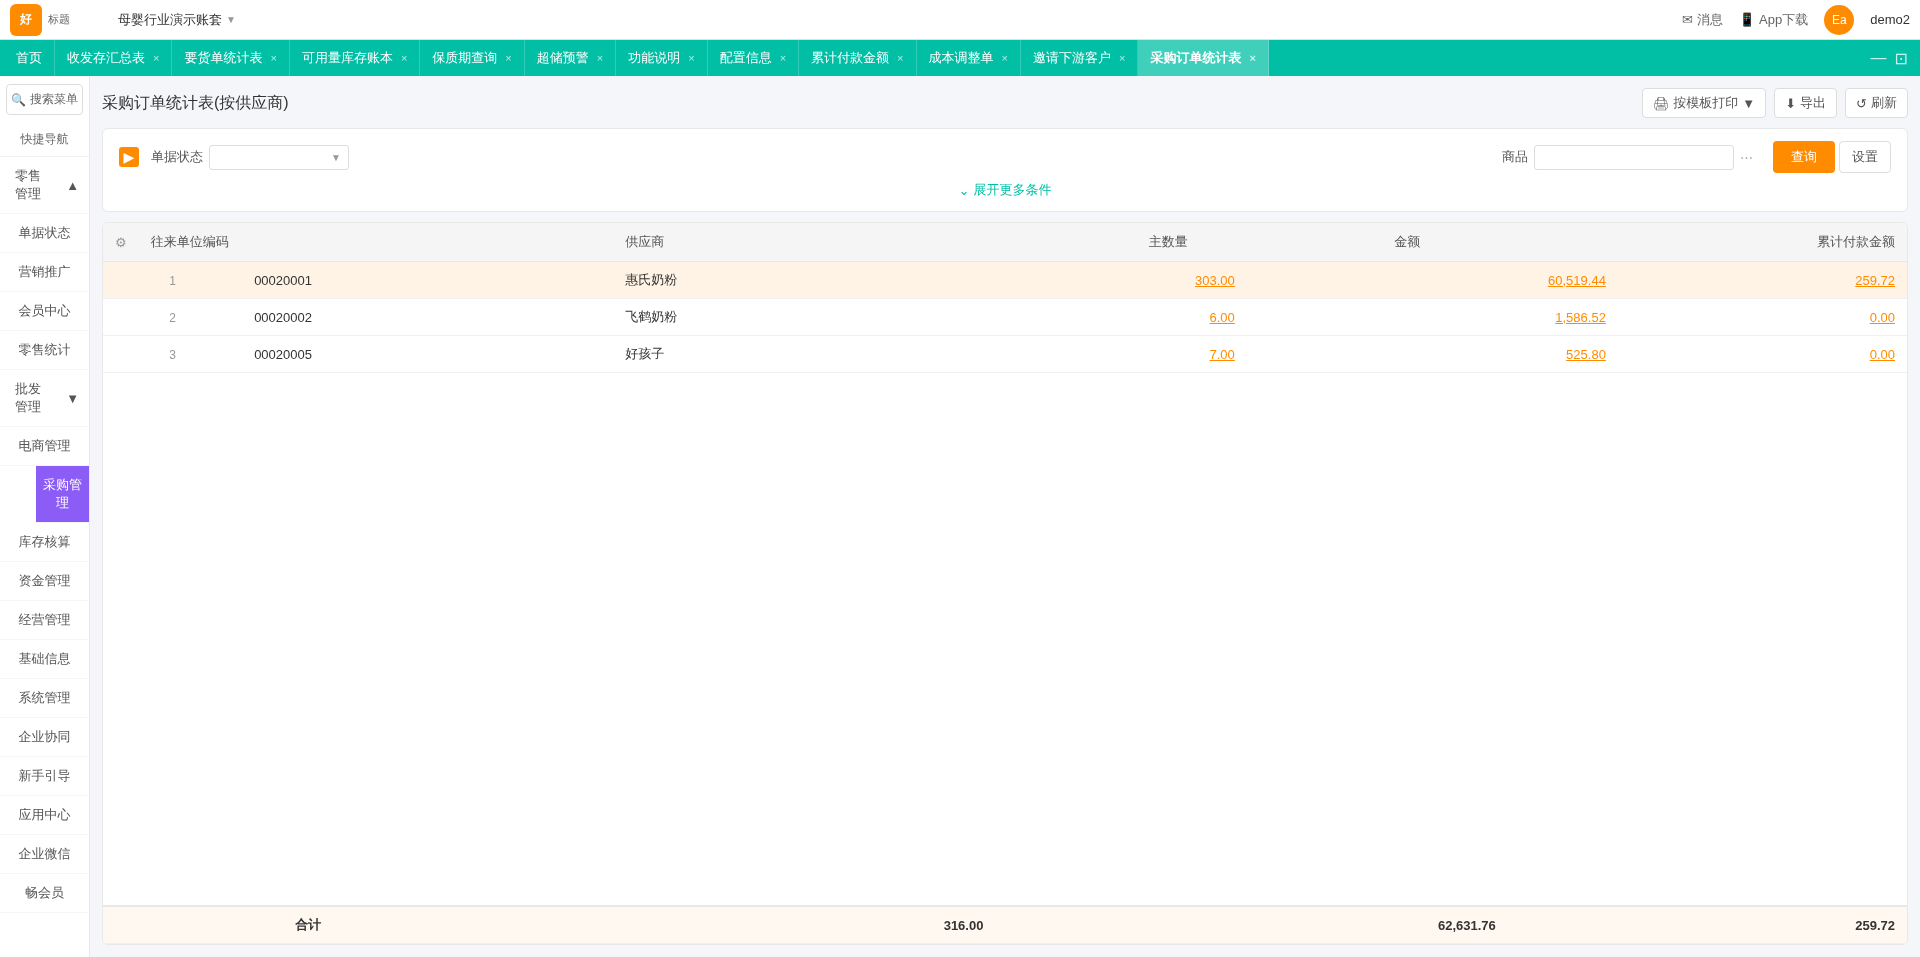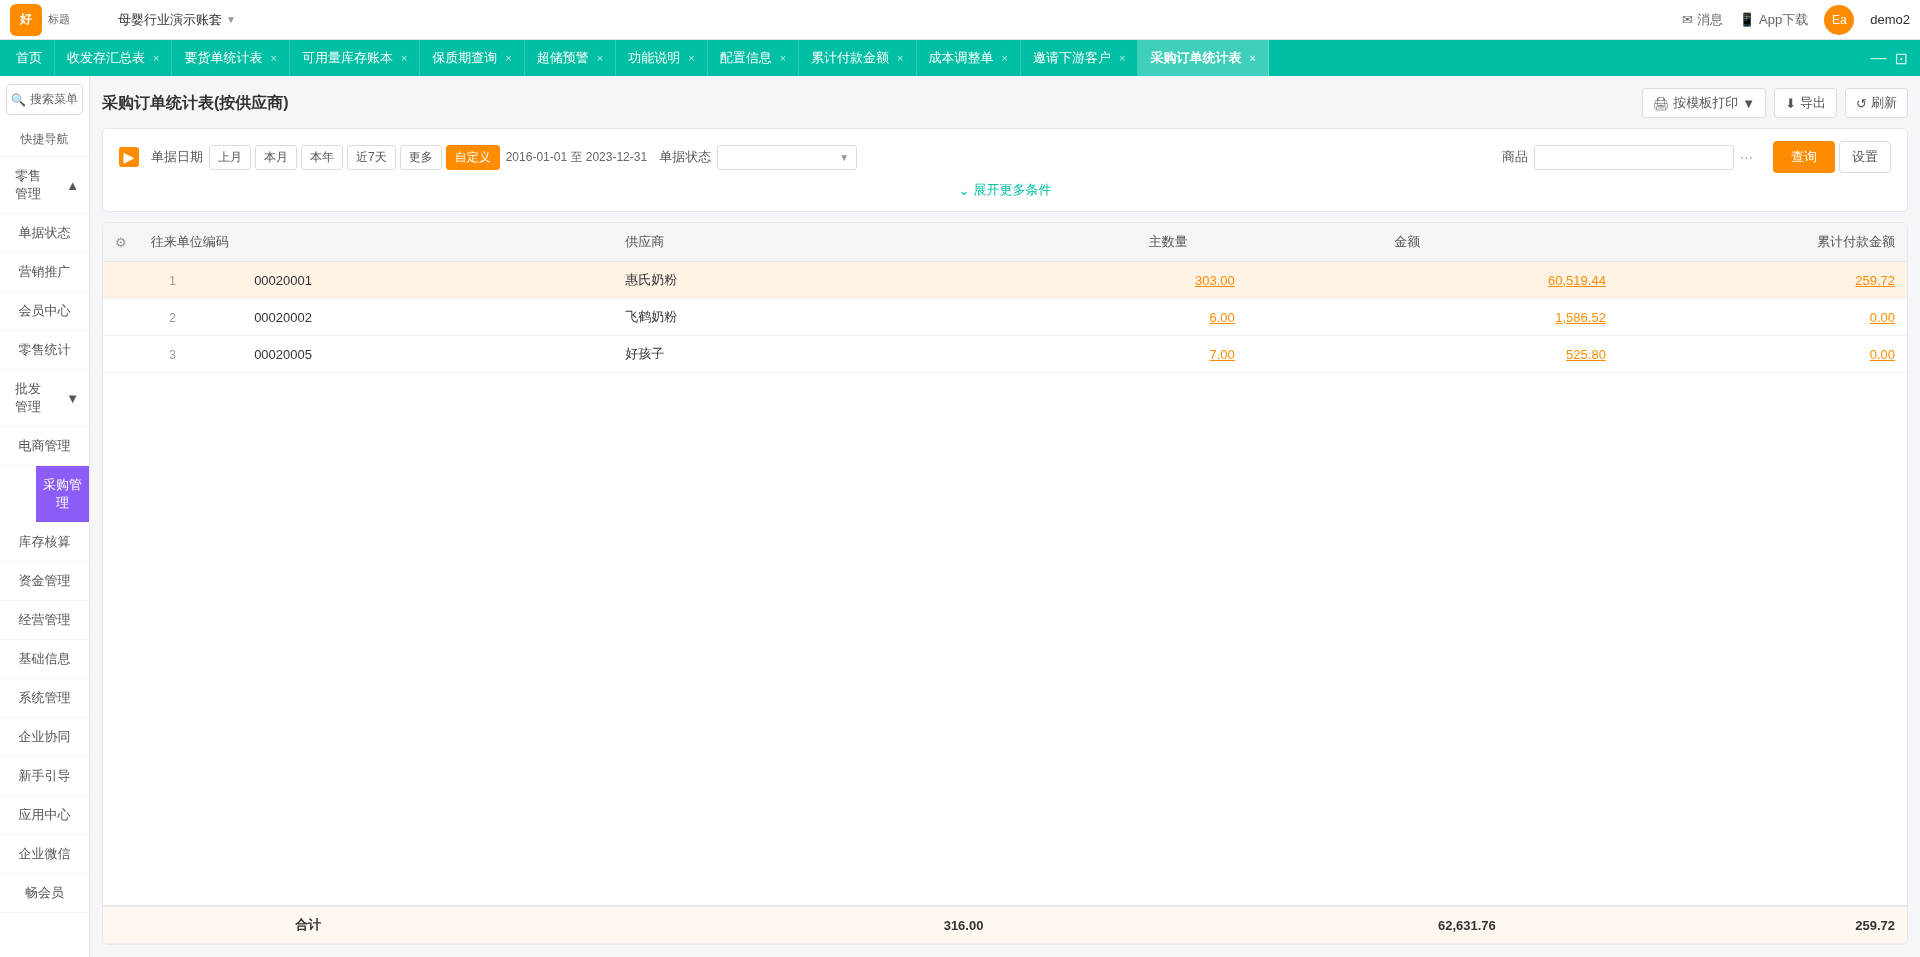--- a/index.html
+++ b/index.html
@@ -35,21 +35,21 @@
     .sidebar-item { padding: 10px 6px; text-align: center; font-size: 13px; color: #555; cursor: pointer; border-bottom: 1px solid #f5f5f5; display: flex; align-items: center; justify-content: center; gap: 20px; }
     .sidebar-item.active { color: #fff; background: #8b5cf6; margin-left: 36px; }
     .sidebar-item.with-arrow { justify-content: space-between; padding: 10px 10px; }
 
     
     .content-area { flex: 1; display: flex; flex-direction: column; overflow: hidden; background: #f5f6fa; }
 
     
     .page-content { flex: 1; display: flex; flex-direction: column; overflow: hidden; padding: 12px; }
     .page-header { display: flex; align-items: center; justify-content: space-between; margin-bottom: 10px; }
-    .page-title { font-size: 16px; font-weight: bold; color: #333; }
+    .page-title { font-size: 16px; font-weight: normal; color: #333; }
     .page-actions { display: flex; align-items: center; gap: 8px; }
     .btn-print { display: flex; align-items: center; gap: 4px; padding: 5px 10px; border: 1px solid #ddd; border-radius: 4px; background: white; font-size: 13px; color: #555; cursor: pointer; }
     .btn-export { display: flex; align-items: center; gap: 4px; padding: 5px 10px; border: 1px solid #ddd; border-radius: 4px; background: white; font-size: 13px; color: #555; cursor: pointer; }
     .btn-refresh { display: flex; align-items: center; gap: 4px; padding: 5px 10px; border: 1px solid #ddd; border-radius: 4px; background: white; font-size: 13px; color: #555; cursor: pointer; }
 
     
     .filter-area { background: white; border-radius: 6px; padding: 12px 16px; margin-bottom: 10px; border: 1px solid #e8e8e8; }
     .filter-row { display: flex; align-items: center; gap: 12px; flex-wrap: wrap; }
     .filter-item { display: flex; align-items: center; gap: 6px; }
     .filter-label { font-size: 13px; color: #555; white-space: nowrap; }
@@ -266,32 +266,20 @@
             <span>刷新</span>
           </button>
         </div>
       </div>
 
       <div class="filter-area">
         <div class="filter-row">
 
           <button class="expand-btn">▶</button>
 
-          <div class="filter-item">
-            <span class="filter-label">单据日期</span>
-            <div class="filter-date-options">
-              <button class="date-btn">上月</button>
-              <button class="date-btn">本月</button>
-              <button class="date-btn">本年</button>
-              <button class="date-btn">近7天</button>
-              <button class="date-btn">更多</button>
-              <span class="date-btn custom">自定义</span>
-            </div>
-            <span class="filter-date-range">2016-01-01 至 2023-12-31</span>
-          </div>
 
           <div class="filter-item filter-status">
             <span class="filter-label">单据状态</span>
             <div class="select-wrapper">
               <select class="status-select">
                 <option value=""></option>
               </select>
             </div>
           </div>
 

